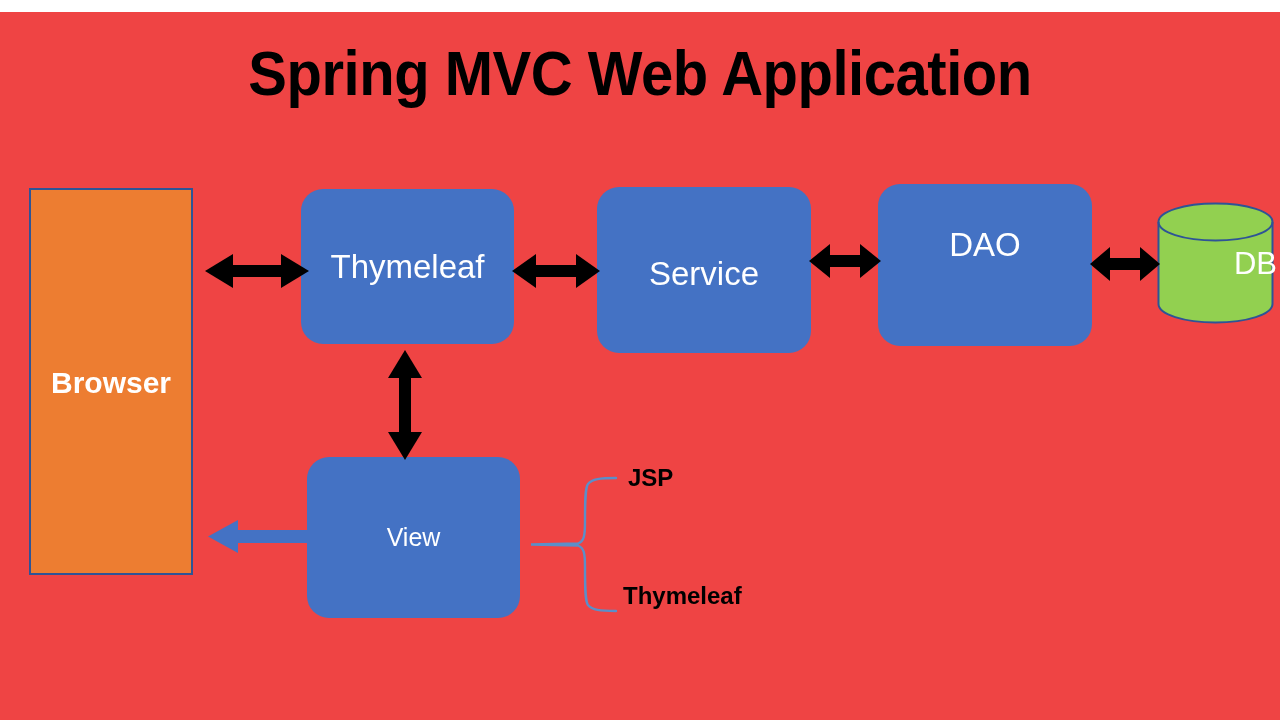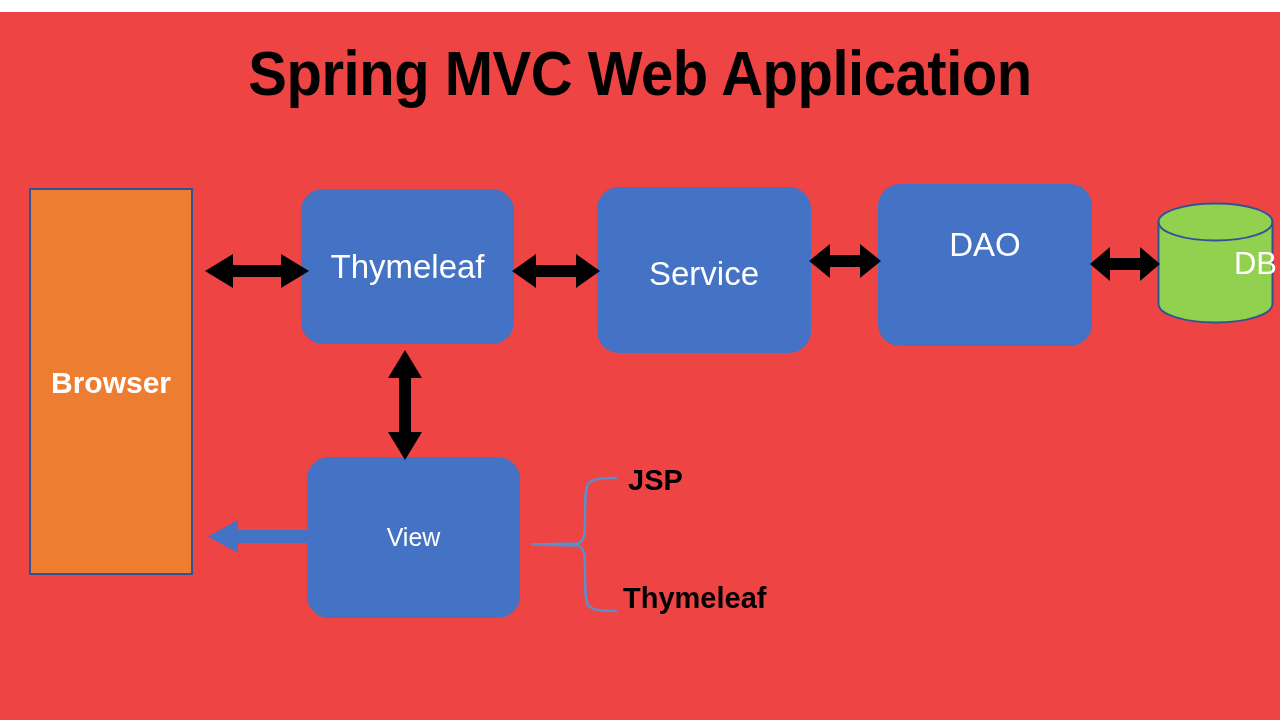--- a/index.html
+++ b/index.html
@@ -157,21 +157,21 @@
   .brace {
     position: absolute;
     left: 528px;
     top: 462px;
     width: 90px;
     height: 145px;
   }
 
   .branch-label {
     position: absolute;
-    font-size: 29px;
+    font-size: 24px;
     font-weight: bold;
     color: #000000;
     white-space: nowrap;
     line-height: 1;
   }
   .branch-jsp {
     left: 628px;
     top: 454px;
   }
   .branch-thymeleaf {

